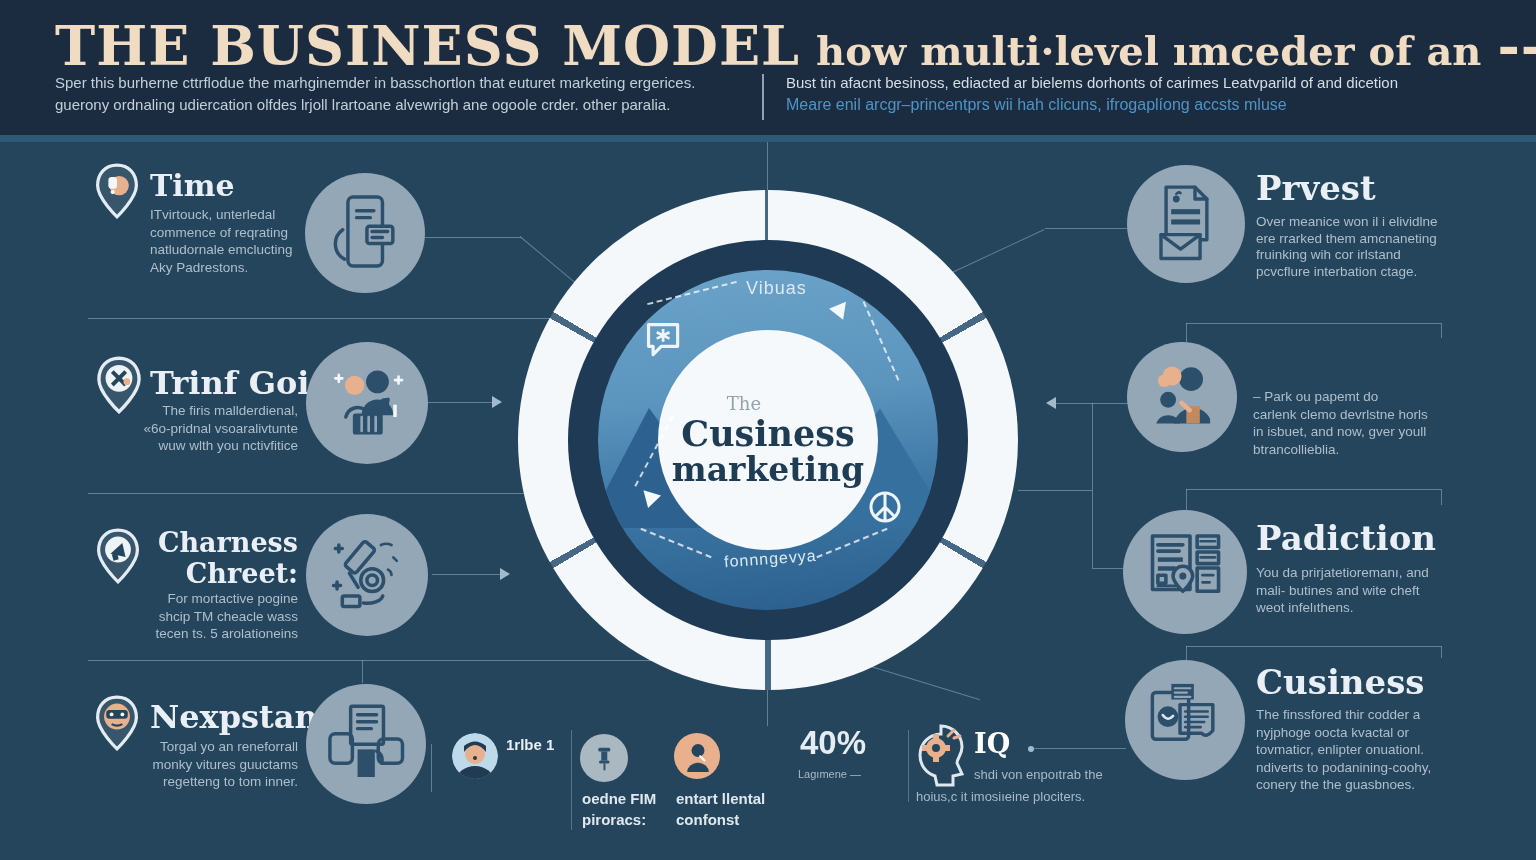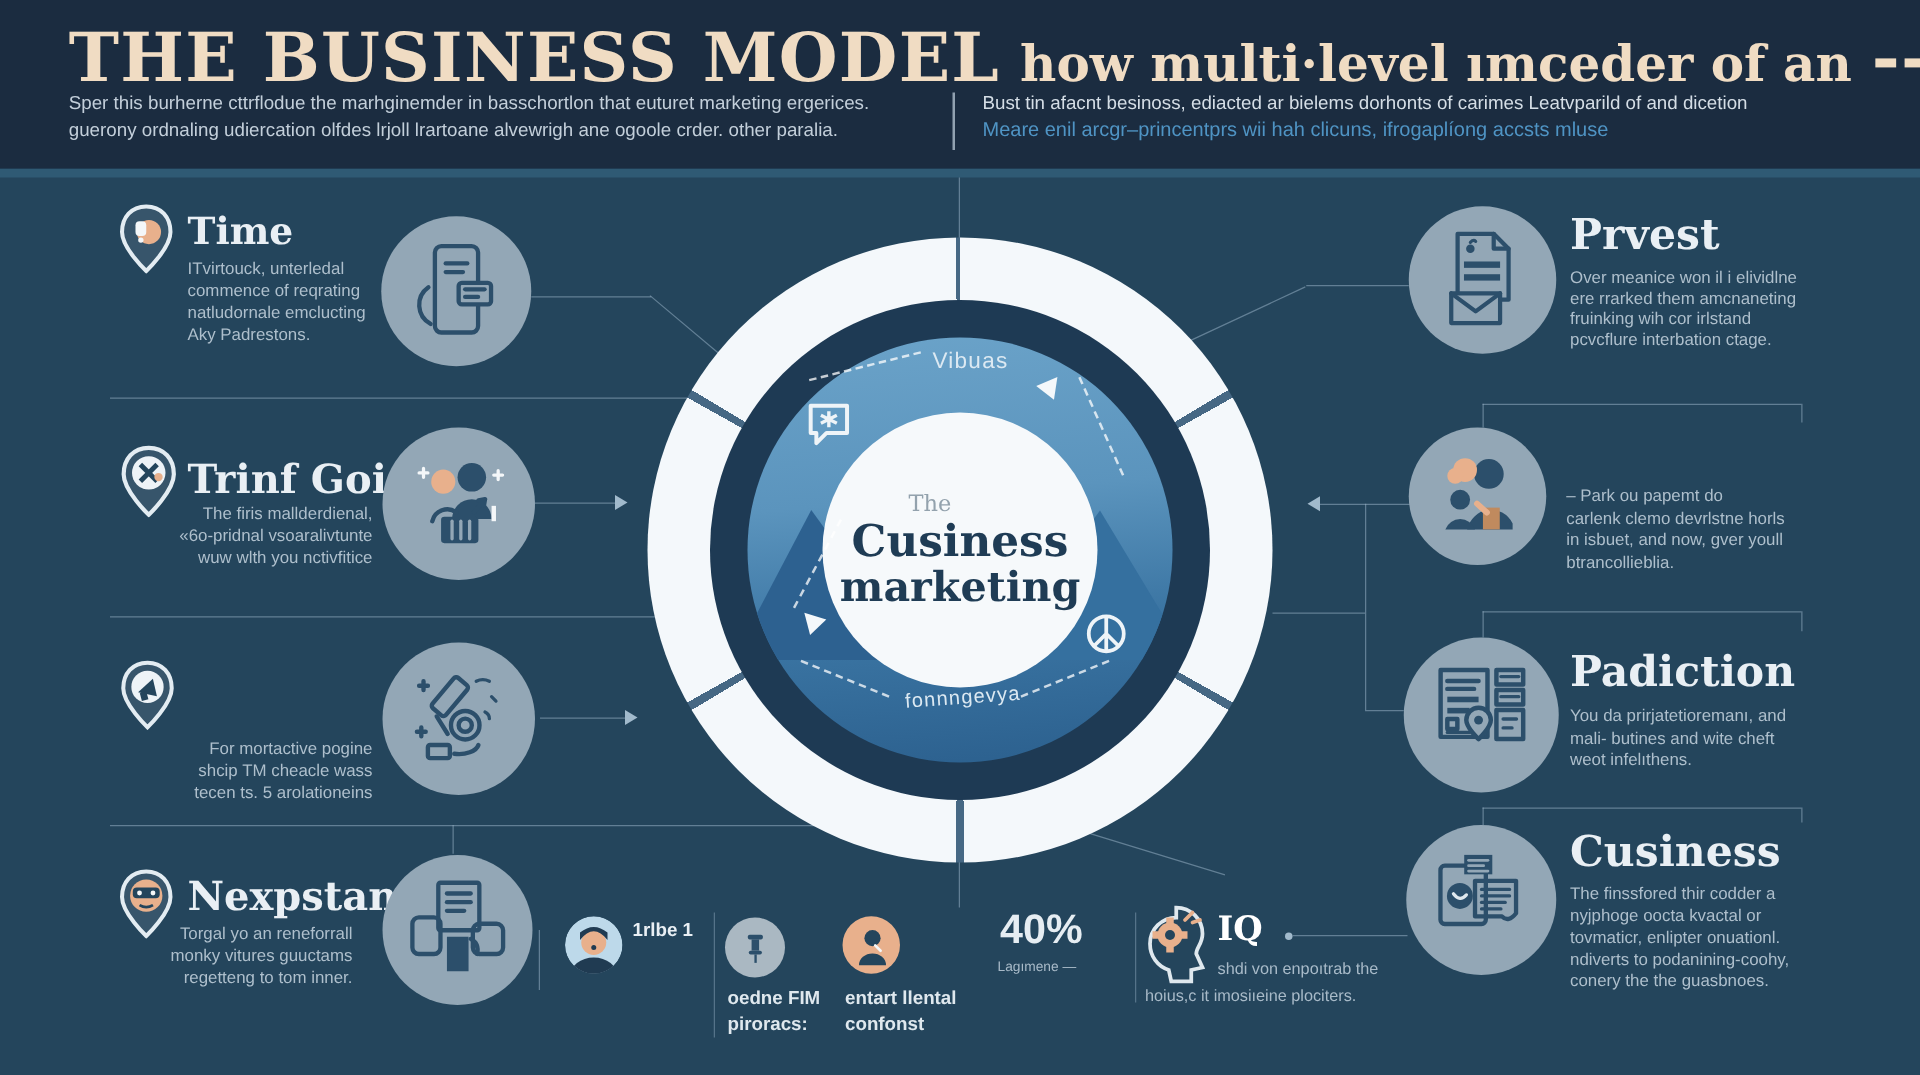--- a/index.html
+++ b/index.html
@@ -173,20 +173,21 @@
       <rect x="80" y="52" width="4" height="14" fill="#f4f7f9" stroke="none"></rect>
     </svg>
   </div>
 
   <svg class="pin" style="left:96px;top:528px;" width="44" height="56" viewBox="0 0 40 52">
     <path d="M20,2 C31,2 38,10 38,21 C38,33 20,50 20,50 C20,50 2,33 2,21 C2,10 9,2 20,2 Z" fill="rgba(230,238,244,0.10)" stroke="#e3ecf2" stroke-width="3"></path>
     <circle cx="20" cy="20" r="12" fill="#eef3f7"></circle>
     <path d="M13,24 L24,14 L27,27 Z" fill="#24455c"></path>
     <rect x="15" y="24" width="5" height="6" fill="#24455c" transform="rotate(-15 17 27)"></rect>
   </svg>
+  <div class="sec-title ra" style="left:118px;top:527px;width:180px;font-size:27px;line-height:31px;">Charness Chreet:</div>
   <div class="sec-text ra" style="left:118px;top:590px;width:180px;">
     <div>For mortactive pogine</div>
     <div>shcip TM cheacle wass</div>
     <div>tecen ts. 5 arolationeins</div>
   </div>
   <div class="circle" style="left:306px;top:514px;width:122px;height:122px;">
     <svg viewBox="0 0 100 100" fill="none" stroke="#2c4f6b" stroke-width="4" stroke-linecap="round" stroke-linejoin="round">
       <rect x="34" y="12" width="16" height="36" rx="3" transform="rotate(40 42 30)"></rect>
       <circle cx="56" cy="56" r="13"></circle>
         <circle cx="56" cy="56" r="6"></circle>
@@ -201,21 +202,21 @@
 
   <svg class="pin" style="left:95px;top:695px;" width="44" height="56" viewBox="0 0 40 52">
     <path d="M20,2 C31,2 38,10 38,21 C38,33 20,50 20,50 C20,50 2,33 2,21 C2,10 9,2 20,2 Z" fill="rgba(230,238,244,0.10)" stroke="#e3ecf2" stroke-width="3"></path>
     <circle cx="20" cy="20" r="12" fill="#e8b08c"></circle>
     <rect x="10" y="14" width="20" height="8" rx="3" fill="#24455c"></rect>
     <circle cx="15" cy="18" r="1.8" fill="#f4f7f9"></circle>
       <circle cx="25" cy="18" r="1.8" fill="#f4f7f9"></circle>
     <path d="M15,27 q5,3 10,0" stroke="#24455c" stroke-width="2" fill="none"></path>
   </svg>
   <div class="sec-title" style="left:150px;top:698px;font-size:32px;">Nexpstant</div>
-  <div class="sec-text ra" style="left:100px;top:738px;width:182px;">
+  <div class="sec-text ra" style="left:116px;top:738px;width:182px;">
     <div>Torgal yo an reneforrall</div>
     <div>monky vitures guuctams</div>
     <div>regetteng to tom inner.</div>
   </div>
   <div class="circle" style="left:306px;top:684px;width:120px;height:120px;">
     <svg viewBox="0 0 100 100" fill="none" stroke="#2c4f6b" stroke-width="4" stroke-linecap="round" stroke-linejoin="round">
       <rect x="32" y="6" width="38" height="44" rx="2"></rect>
       <line x1="40" y1="16" x2="62" y2="16"></line>
         <line x1="40" y1="24" x2="62" y2="24"></line>
         <line x1="40" y1="32" x2="56" y2="32"></line>

